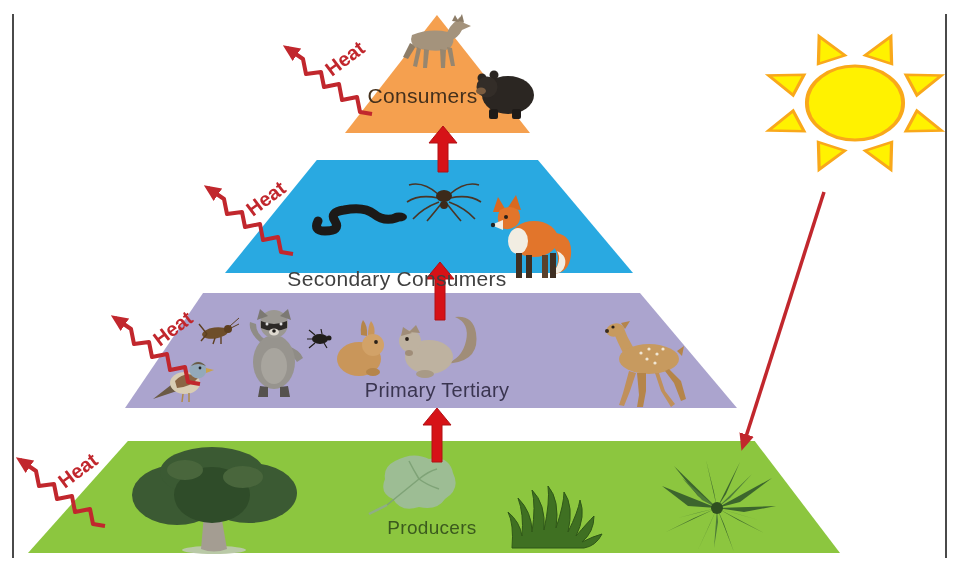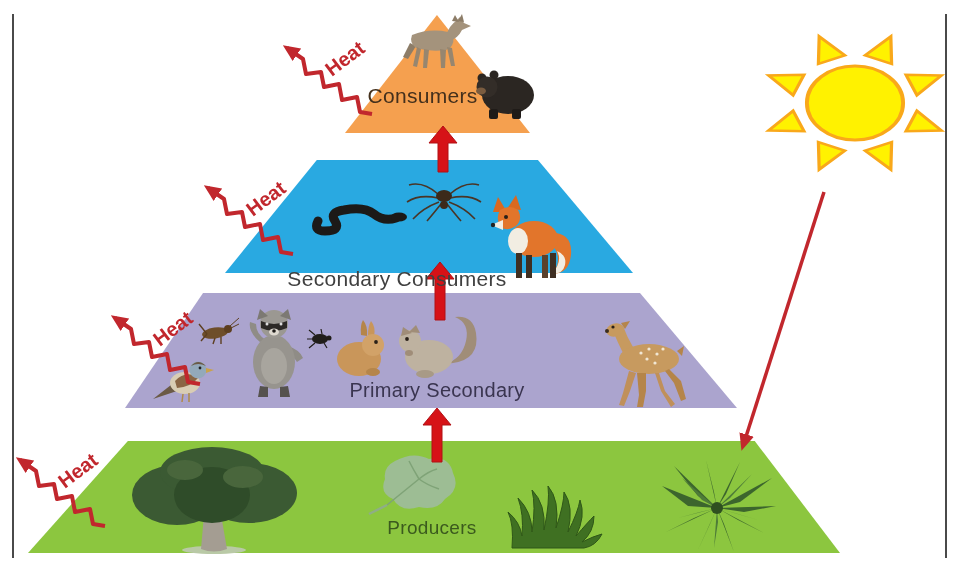--- a/index.html
+++ b/index.html
@@ -222,21 +222,21 @@
         <polygon points="63,50 60,90 64,64"></polygon>
       <polygon points="63,50 24,60 46,54"></polygon>
     </g>
     <circle cx="63" cy="50" r="6" fill="#2f5020"></circle>
   </svg>
 
   <div class="lvl-label lbl-tertiary">
     <span>Consumers</span><br>
   </div>
   <div class="lvl-label lbl-secondary">Secondary Consumers</div>
-  <div class="lvl-label lbl-primary">Primary Secondary</div>
+  <div class="lvl-label lbl-primary">Primary Tertiary</div>
   <div class="lvl-label lbl-producers">Producers</div>
 
   <svg class="overlay" width="966" height="566" viewBox="0 0 966 566">
     <defs>
       <marker id="ah" markerUnits="userSpaceOnUse" markerWidth="17" markerHeight="15" refX="12" refY="7.5" orient="auto">
         <path d="M0 0 L17 7.5 L0 15 Z" fill="#c1272d"></path>
       </marker>
     </defs>
 
     <polygon points="438,172 438,143 429,143 443,126 457,143 448,143 448,172" fill="#d61217" stroke="#b11015" stroke-width="1"></polygon>

